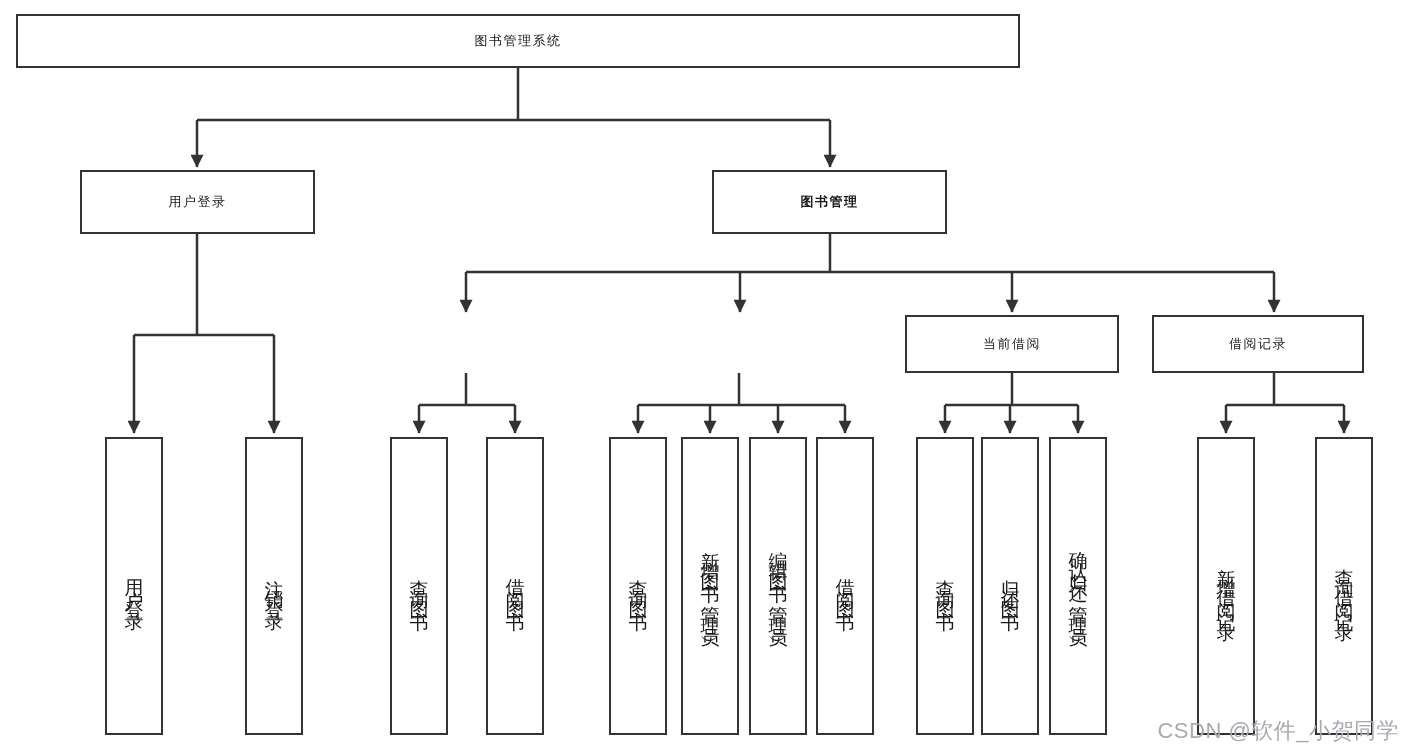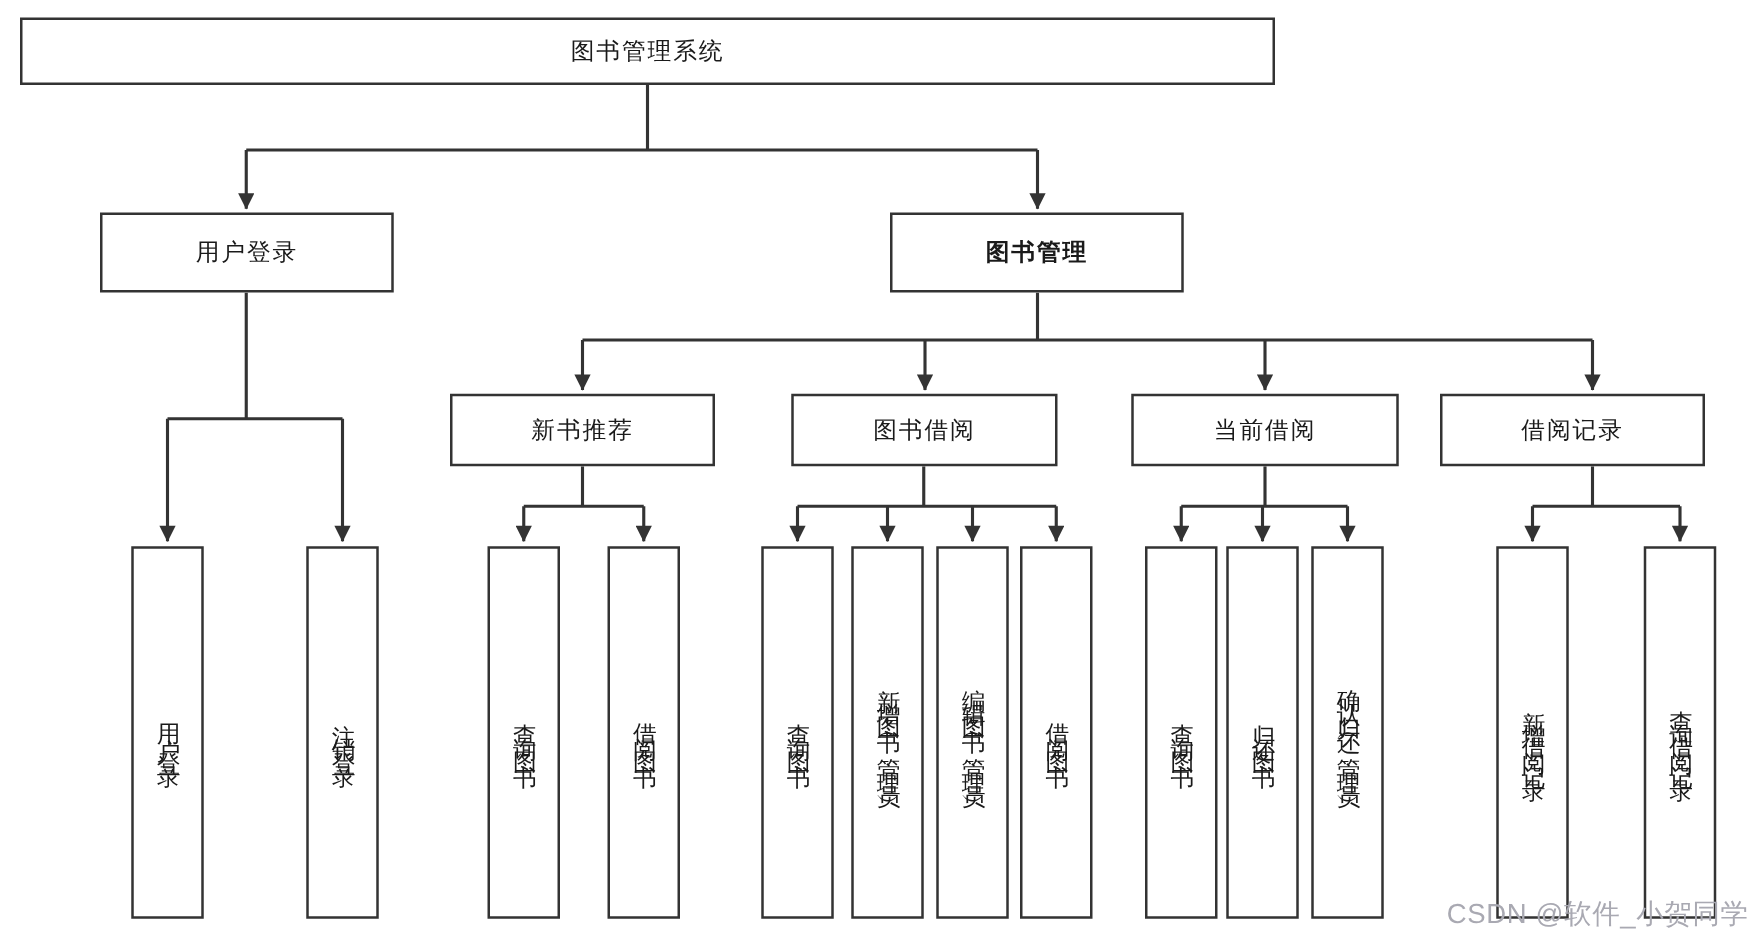--- a/index.html
+++ b/index.html
@@ -20,21 +20,21 @@
   }
   svg.connectors marker path { fill: #333333; }
   .node {
     position: absolute;
     box-sizing: border-box;
     background: #ffffff;
     border: 2.5px solid #333333;
     display: flex; align-items: center; justify-content: center;
     text-align: center;
   }
-  .node.hbox { font-size: 19px; letter-spacing: 1.5px; }
+  .node.hbox { font-size: 13px; letter-spacing: 1.5px; }
   .node.leaf { width: 58px; top: 437px; height: 298px; }
   .node.leaf span {
     writing-mode: vertical-rl;
     text-orientation: mixed;
     font-size: 19px;
     letter-spacing: 0.58em;
     line-height: 1.25;
     white-space: nowrap;
   }
   .watermark {
@@ -87,22 +87,20 @@
     <line class="stub" x1="1078" y1="405" x2="1078" y2="433" marker-end="url(#arrow)"></line>
     <line class="stub" x1="1226" y1="405" x2="1226" y2="433" marker-end="url(#arrow)"></line>
     <line class="stub" x1="1344" y1="405" x2="1344" y2="433" marker-end="url(#arrow)"></line>
   </svg>
 
   <div class="node hbox" style="left:16px; top:14px; width:1004px; height:54px;">图书管理系统</div>
 
   <div class="node hbox" style="left:80px; top:170px; width:235px; height:64px;">用户登录</div>
   <div class="node hbox" style="left:712px; top:170px; width:235px; height:64px;font-weight:bold;">图书管理</div>
 
-  <div class="node hbox" style="left:360px; top:315px; width:212px; height:58px;">新书推荐</div>
-  <div class="node hbox" style="left:633px; top:315px; width:213px; height:58px;">图书借阅</div>
   <div class="node hbox" style="left:905px; top:315px; width:214px; height:58px;">当前借阅</div>
   <div class="node hbox" style="left:1152px; top:315px; width:212px; height:58px;">借阅记录</div>
 
   <div class="node leaf" style="left:105px;">
     <span>用户登录</span>
   </div>
   <div class="node leaf" style="left:245px;">
     <span>注销登录</span>
   </div>
 

